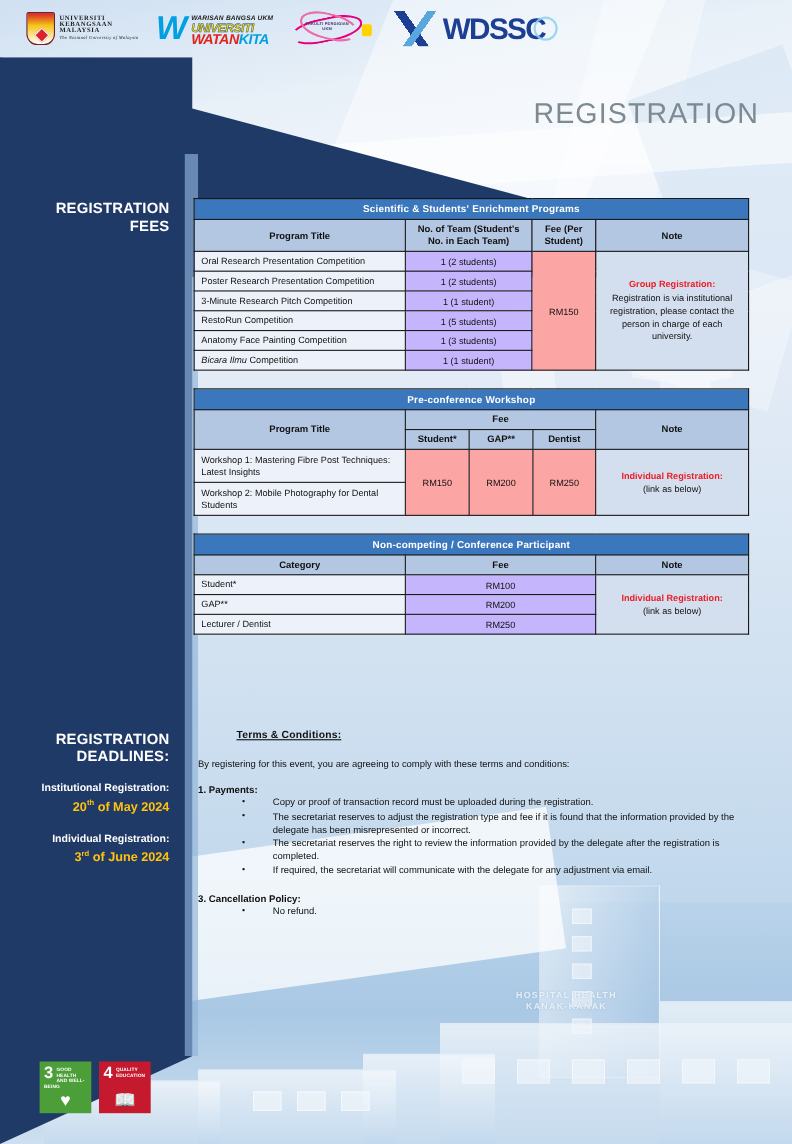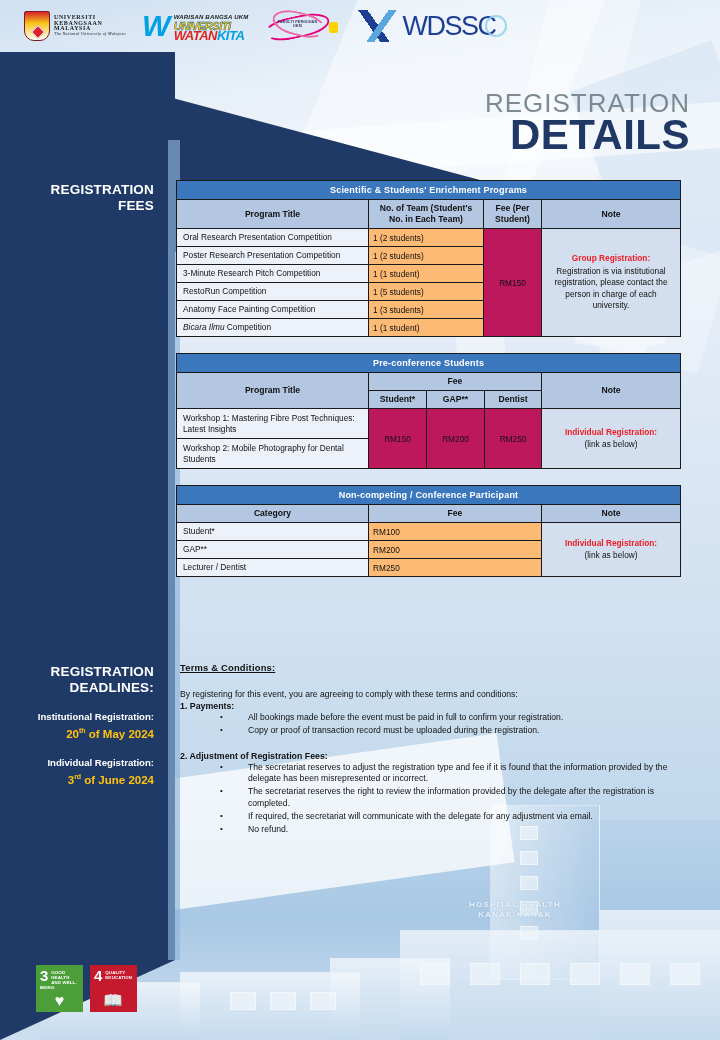--- a/index.html
+++ b/index.html
@@ -158,21 +158,21 @@
   }
   .pergigian .dot { position:absolute; right:4px; top:12px; width:9px; height:11px; background:#ffd200; border-radius:2px;}
 
   .wdssc { display:flex; align-items:center; height:34px; }
   .wdssc .w {
     width: 40px; height: 32px;
     background:
       linear-gradient(125deg, transparent 49%, #5aa7dd 49%, #5aa7dd 62%, transparent 62%),
       linear-gradient(-125deg, transparent 49%, #1c3f94 49%, #1c3f94 64%, transparent 64%);
   }
-  .wdssc .txt { font-size: 27px; font-weight: 400; color:#1c3f94; letter-spacing:-1.5px; line-height:27px; }
+  .wdssc .txt { font-size: 27px; font-weight: 700; color:#1c3f94; letter-spacing:-1.5px; line-height:27px; }
   .wdssc .ring {
     width:22px;height:22px;border:2.5px solid #8fd0ef;border-radius:50%;
     margin-left:-14px; opacity:.85;
   }
 
   
   .title-block {
     position: absolute; right: 30px; top: 88px; text-align: right; z-index: 20;
   }
   .title-1 {
@@ -209,33 +209,33 @@
   }
   .t-title th {
     background: #3b77bc; color: #fff; text-align: center;
     font-size: 9px; font-weight: 700; padding: 4px; letter-spacing: .2px;
   }
   .t-head th {
     background: #b3c6e2; text-align: center; font-weight: 700; font-size: 8.6px;
     line-height: 11px;
   }
   td.prog { background: #edf2fa; text-align: left; line-height: 11px; padding-left: 6px; }
-  td.ctr  { background: #fdba74; text-align: left; }
-  td.fee  { background: #be185d; text-align: center; font-weight: 400; }
+  td.ctr  { background: #c4b5fd; text-align: center; }
+  td.fee  { background: #fca5a5; text-align: center; font-weight: 400; }
   td.note {
     background: #d3dfee; text-align: center; line-height: 11.5px; padding: 5px 6px;
   }
   .note-h { color: #ee1c25; font-weight: 800; display: block; margin-bottom: 1px; }
   .ital { font-style: italic; }
 
   
   .terms { position: absolute; left: 180px; top: 662px; width: 500px; z-index: 22; color: #111; }
-  .terms h3 { font-size: 9.4px; font-weight: 800; text-decoration: underline; letter-spacing: .2px;}
+  .terms h3 { font-size: 9.4px; font-weight: 800; text-decoration: underline; letter-spacing: .2px; padding-left: 35px;}
   .terms .intro { font-size: 8.6px; margin-top: 16px; }
-  .terms .num { font-size: 8.8px; font-weight: 800; margin-top: 2px; }
+  .terms .num { font-size: 8.8px; font-weight: 800; margin-top: 14px; }
   .terms .num.gap { margin-top: 14px; }
   .terms ul { list-style: none; margin-top: 1px; }
   .terms li {
     font-size: 8.6px; line-height: 11.8px; position: relative;
     padding-left: 68px; margin-bottom: 1px;
   }
   .terms li::before {
     content: "\2022"; position: absolute; left: 40px; top: -1px; font-size: 8px;
   }
 
@@ -326,21 +326,20 @@
 
     <div class="logo wdssc">
       <div class="w"></div>
       <div class="txt">WDSSC</div>
       <div class="ring"></div>
     </div>
   </div>
 
   <div class="title-block">
     <div class="title-1">REGISTRATION</div>
-    <div class="title-2">DETAILS</div>
   </div>
 
   <div class="left-col">
     <div class="block-fees">
       <div class="sec-title">REGISTRATION</div>
       <div class="sec-title">FEES</div>
     </div>
 
     <div class="block-deadlines">
       <div class="sec-title">REGISTRATION</div>
@@ -415,21 +414,21 @@
       <table>
         <colgroup>
             <col style="width:192px">
             <col style="width:58px">
             <col style="width:58px">
             <col style="width:57px">
             <col style="width:139px">
           </colgroup>
         <tbody>
             <tr class="t-title">
-          <th colspan="5">Pre-conference Students</th>
+          <th colspan="5">Pre-conference Workshop</th>
         </tr>
         <tr class="t-head">
           <th rowspan="2">Program Title</th>
           <th colspan="3">Fee</th>
           <th rowspan="2">Note</th>
         </tr>
         <tr class="t-head">
           <th>Student*</th>
           <th>GAP**</th>
           <th>Dentist</th>
@@ -487,31 +486,30 @@
         </table>
     </div>
   </div>
 
   <div class="terms">
     <h3>Terms &amp; Conditions:</h3>
     <div class="intro">By registering for this event, you are agreeing to comply with these terms and conditions:</div>
 
     <div class="num">1. Payments:</div>
     <ul>
-      <li>All bookings made before the event must be paid in full to confirm your registration.</li>
       <li>Copy or proof of transaction record must be uploaded during the registration.</li>
     </ul>
 
-    <div class="num gap">2. Adjustment of Registration Fees:</div>
     <ul>
       <li>The secretariat reserves to adjust the registration type and fee if it is found that the information provided by the delegate has been misrepresented or incorrect.</li>
       <li>The secretariat reserves the right to review the information provided by the delegate after the registration is completed.</li>
       <li>If required, the secretariat will communicate with the delegate for any adjustment via email.</li>
     </ul>
 
+    <div class="num gap">3. Cancellation Policy:</div>
     <ul>
       <li>No refund.</li>
     </ul>
   </div>
 
   <div class="sdgs">
     <div class="sdg g">
       <span class="n">3</span>
       <div class="l">GOOD HEALTH AND WELL-BEING</div>
       <div class="gfx">♥</div>

